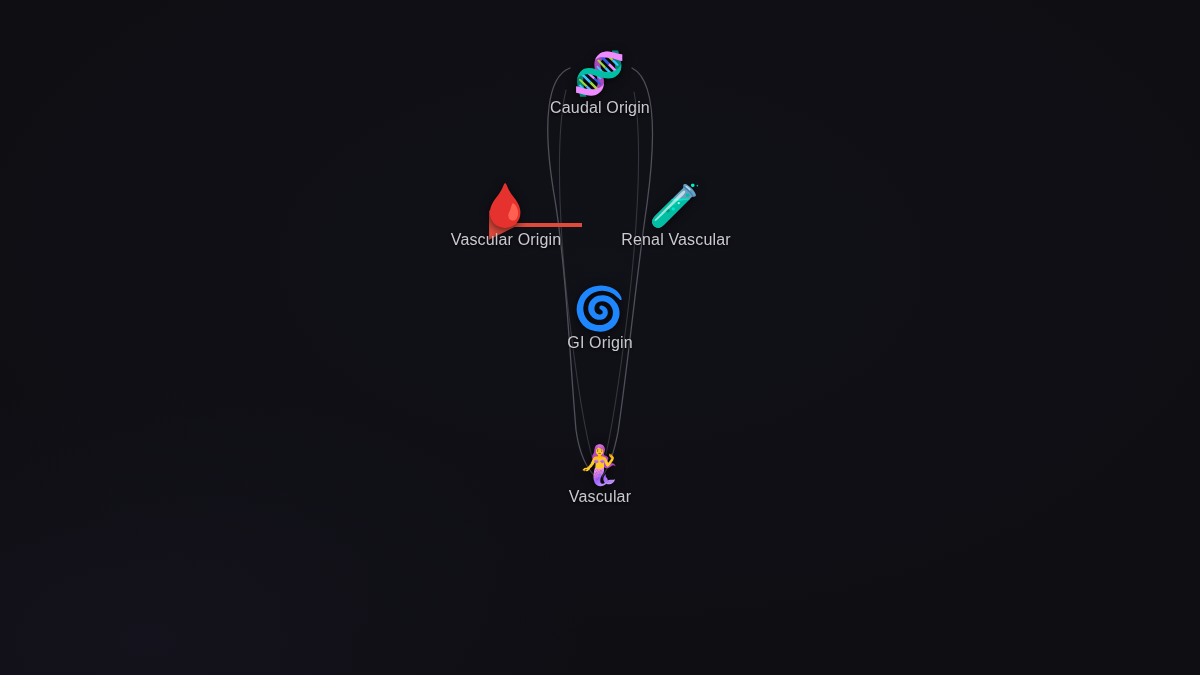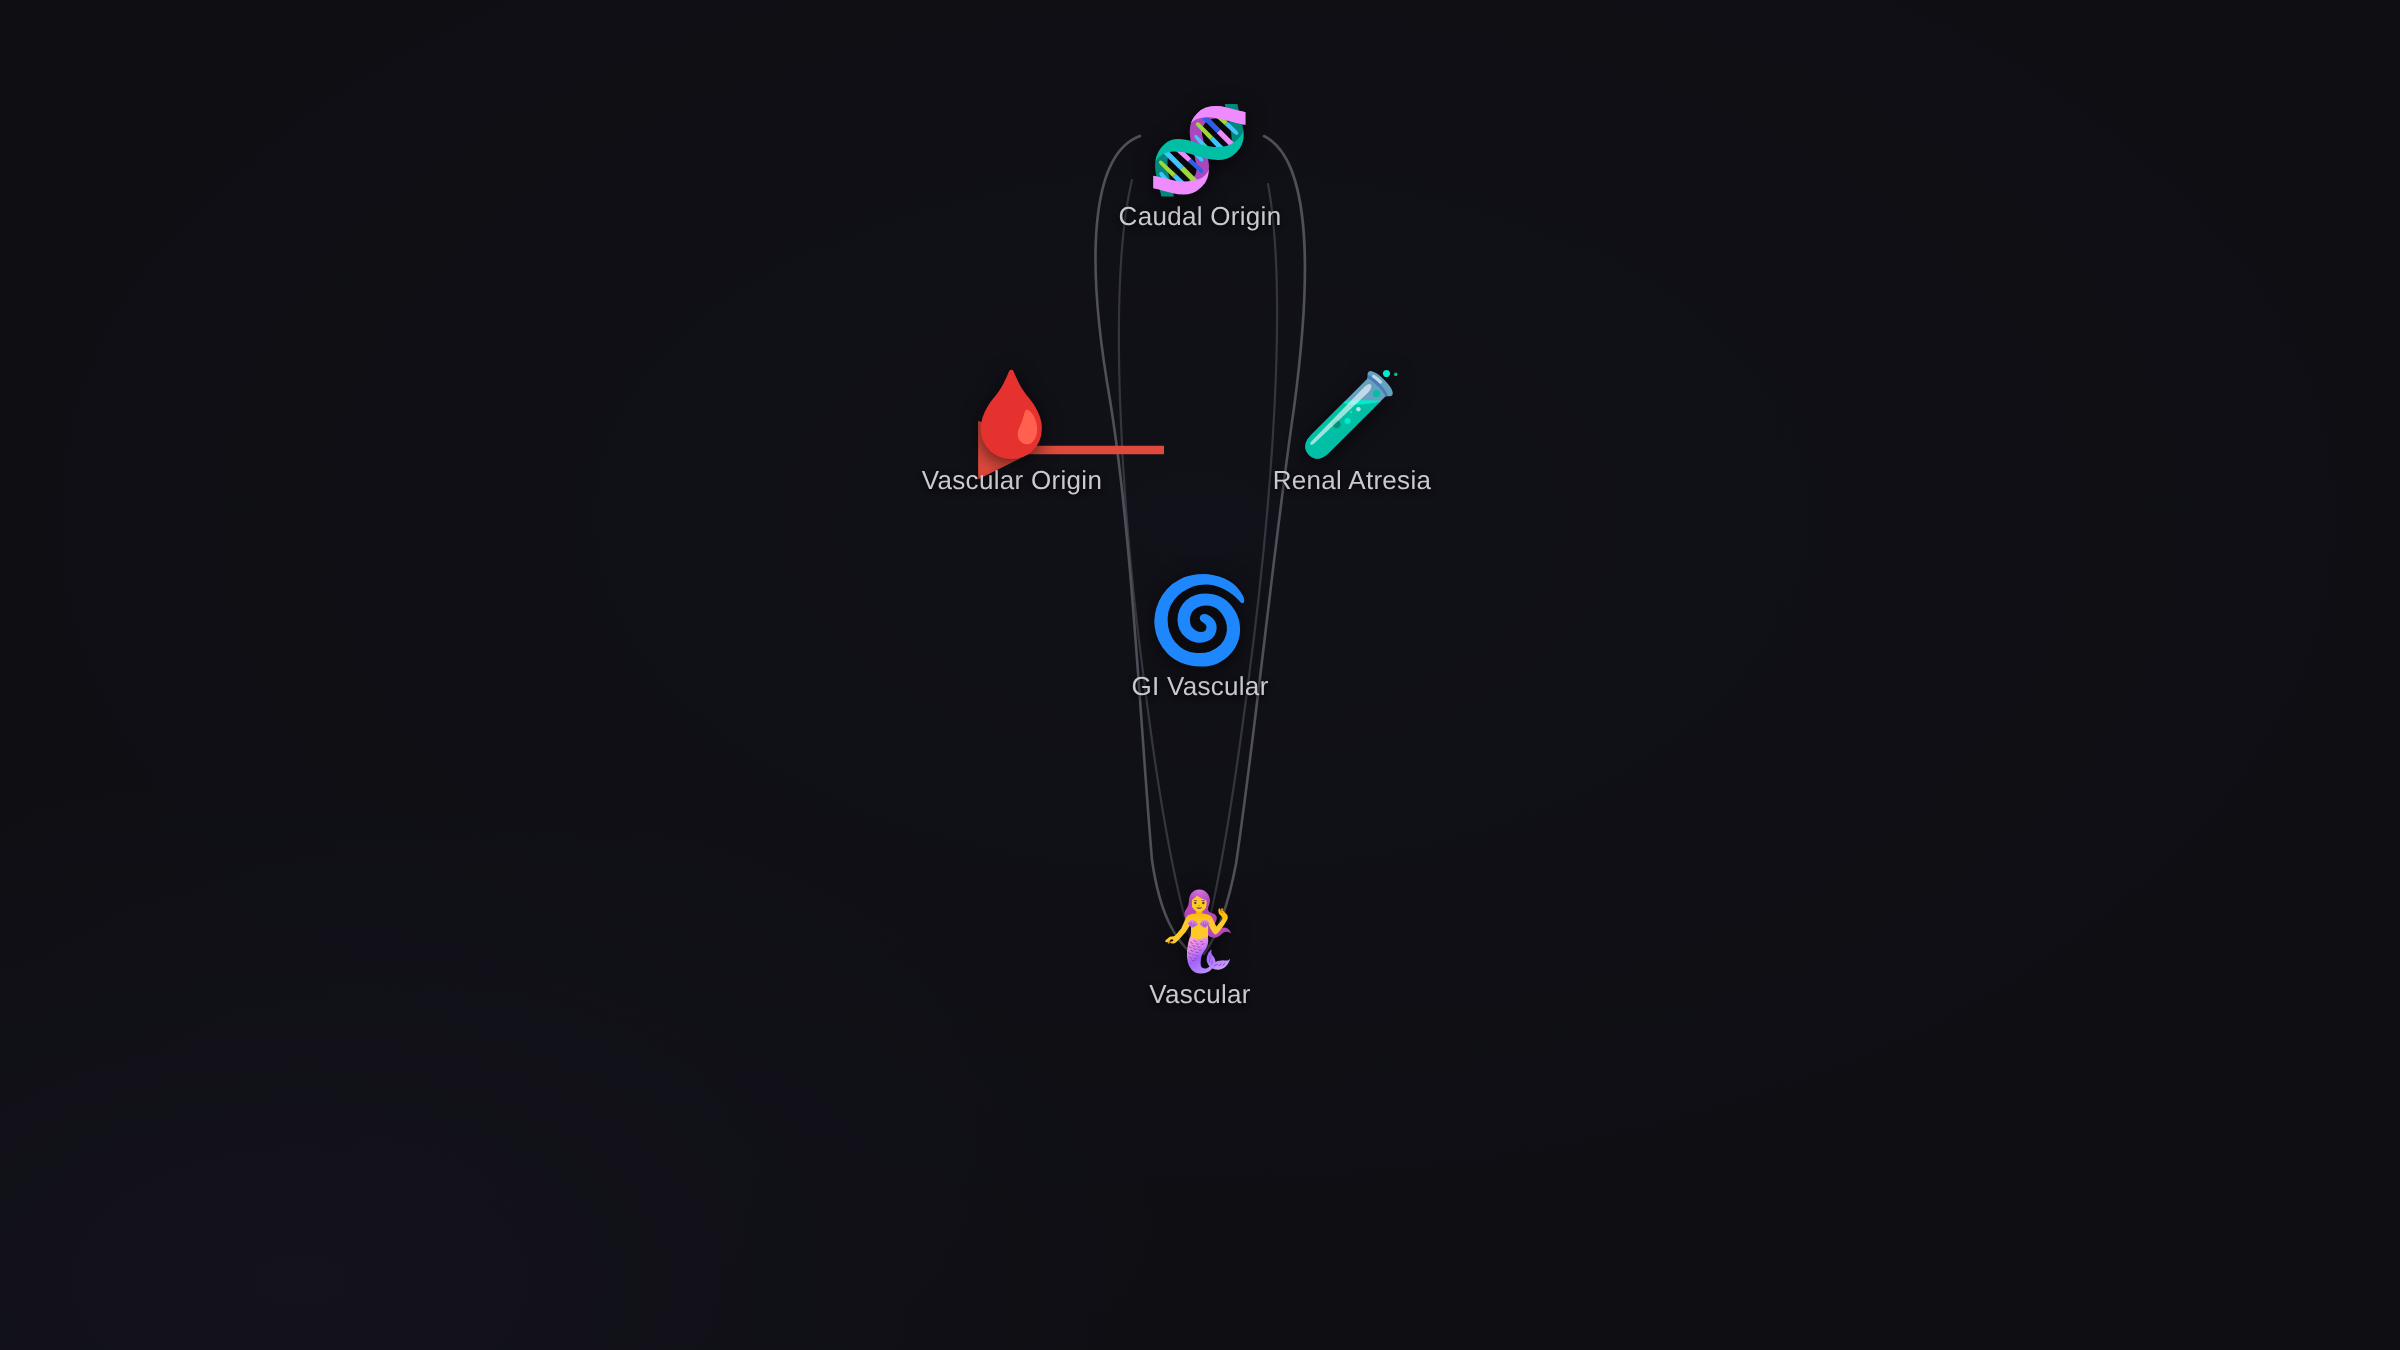--- a/index.html
+++ b/index.html
@@ -37,21 +37,21 @@
   }
   .node-emoji {
     font-size:42px;
     line-height:46px;
     height:46px;
     display:flex; align-items:center; justify-content:center;
     filter:drop-shadow(0 2px 5px rgba(0,0,0,0.65));
   }
   .node-emoji.sm { font-size:38px; line-height:42px; height:42px; }
   .node-label {
-    font-size:13px;
+    font-size:16px;
     color:#c9c9d0;
     letter-spacing:.15px;
     white-space:nowrap;
     text-shadow:0 1px 3px rgba(0,0,0,0.9);
   }
 
   
   #footer {
     position:absolute;
     left:0; right:0; bottom:0;
@@ -87,26 +87,26 @@
     <div class="node-label">Caudal Origin</div>
   </div>
 
   <div class="node" style="left:506px; top:216px;">
     <div class="node-emoji">🩸</div>
     <div class="node-label">Vascular Origin</div>
   </div>
 
   <div class="node" style="left:676px; top:216px;">
     <div class="node-emoji">🧪</div>
-    <div class="node-label">Renal Atresia</div>
+    <div class="node-label">Renal Vascular</div>
   </div>
 
   <div class="node" style="left:600px; top:319px;">
     <div class="node-emoji">🌀</div>
-    <div class="node-label">GI Vascular</div>
+    <div class="node-label">GI Origin</div>
   </div>
 
   <div class="node" style="left:600px; top:475px;">
     <div class="node-emoji sm">🧜‍♀️</div>
     <div class="node-label">Vascular</div>
   </div>
 
   <div id="footer">
 
     

